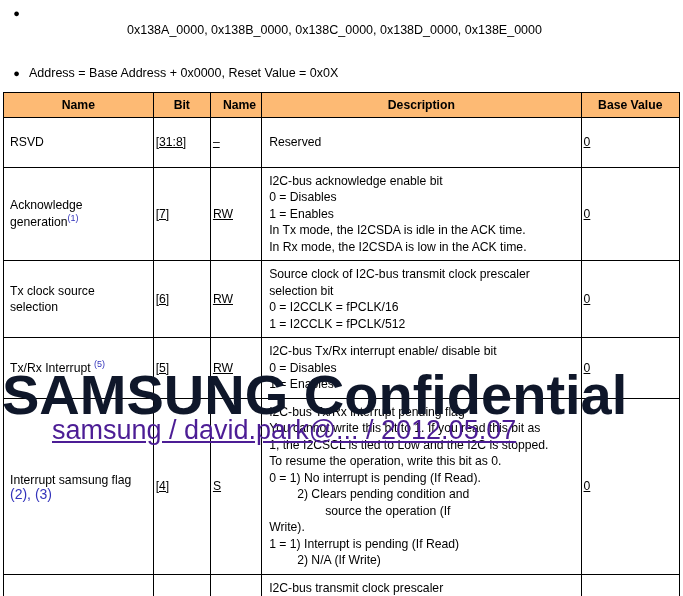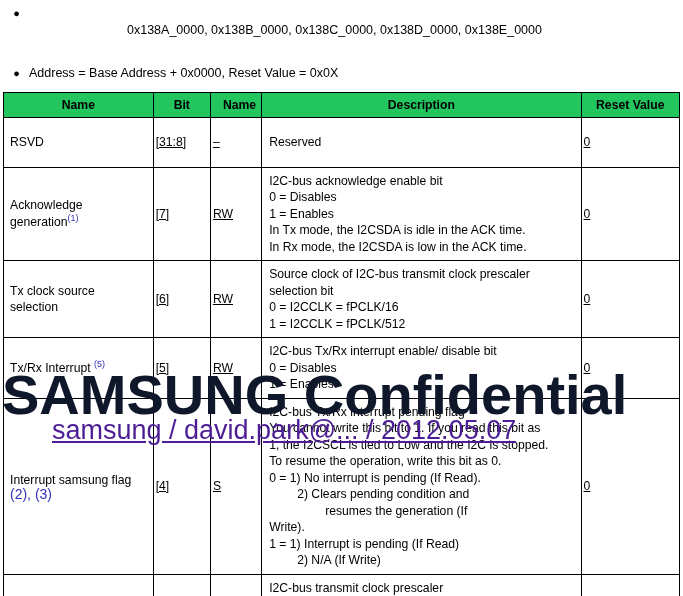--- a/index.html
+++ b/index.html
@@ -88,21 +88,21 @@
   }
   .reg-table th,
   .reg-table td {
     border: 1px solid #000000;
     font-size: 12.2px;
     line-height: 16.5px;
     vertical-align: middle;
     background: transparent;
   }
   .reg-table thead th {
-    background: #22c55e;
+    background: #fdba74;
     font-weight: bold;
     text-align: center;
     height: 22px;
     padding: 1px 12px;
   }
   .col-name    { width: 149px; }
   .col-bit     { width: 57px; }
   .col-type    { width: 51px; }
   .col-desc    { width: 318px; }
   .col-reset   { width: 98px; }
@@ -175,21 +175,21 @@
     <col class="col-type">
     <col class="col-desc">
     <col class="col-reset">
   </colgroup>
   <thead>
     <tr>
       <th>Name</th>
       <th>Bit</th>
       <th>Name</th>
       <th>Description</th>
-      <th>Reset Value</th>
+      <th>Base Value</th>
     </tr>
   </thead>
   <tbody>
 
     <tr>
       <td class="cell-name"><span>RSVD</span></td>
       <td class="cell-bit">[31:8]</td>
       <td class="cell-type">–</td>
       <td class="cell-desc">Reserved</td>
       <td class="cell-reset">0</td>
@@ -234,21 +234,21 @@
       <td class="cell-name">
         <span>Interrupt samsung flag</span>
         <span class="note-block">(2), (3)</span>
       </td>
       <td class="cell-bit">[4]</td>
       <td class="cell-type">S</td>
       <td class="cell-desc"><span style="white-space:pre-line">I2C-bus Tx/Rx interrupt pending flag
 You cannot write this bit to 1. If you read this bit as
 1, the I2CSCL is tied to Low and the I2C is stopped.
 To resume the operation, write this bit as 0.
-0 = 1) No interrupt is pending (If Read).</span><span class="desc-hang">2) Clears pending condition and</span><span class="desc-hang2">resumes the generation (If</span><span style="white-space:pre-line;display:block">Write).
+0 = 1) No interrupt is pending (If Read).</span><span class="desc-hang">2) Clears pending condition and</span><span class="desc-hang2">source the operation (If</span><span style="white-space:pre-line;display:block">Write).
 1 = 1) Interrupt is pending (If Read)</span><span class="desc-hang">2) N/A (If Write)</span></td>
       <td class="cell-reset">0</td>
     </tr>
 
     <tr>
       <td class="cell-name">
         
         
       </td>
       <td class="cell-bit">[3:0]</td>

